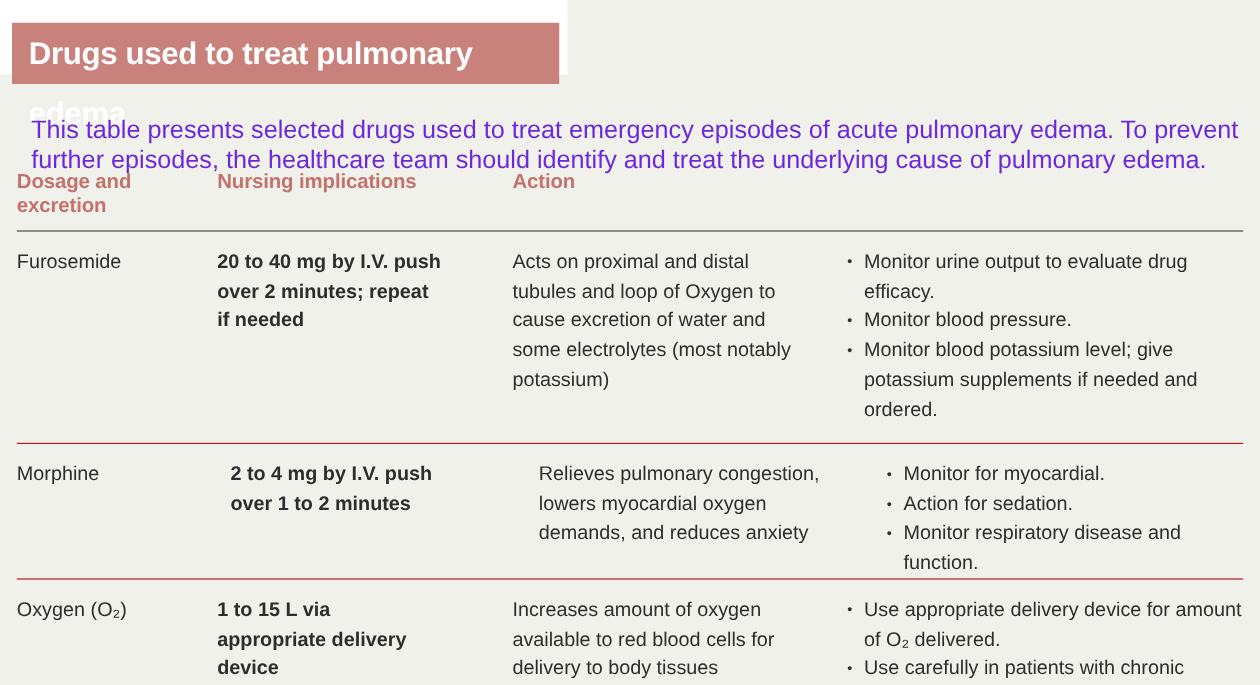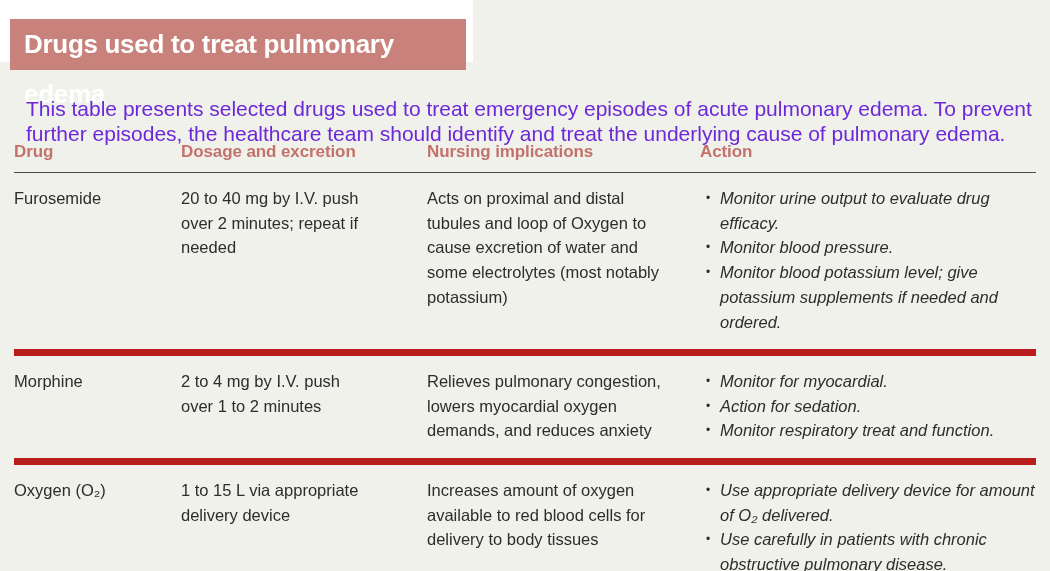--- a/index.html
+++ b/index.html
@@ -32,52 +32,51 @@
   .thead {
     display:grid; grid-template-columns:167px 246px 273px 1fr;
     padding:6px 0 10px 0; border-bottom:1.5px solid #4c4c4c;
   }
   .th {
     color:#c3726c; font-weight:bold; font-size:17px; letter-spacing:-0.1px;
   }
   .trow {
     display:grid; grid-template-columns:167px 246px 273px 1fr;
     padding-top:13px; font-size:16.5px; line-height:24.7px;
-    border-bottom:7px solid #b91c1c;
+    border-bottom:1px solid #b91c1c;
   }
   .row-0 { min-height:163px; }
-  .row-1 { min-height:89px; }
+  .row-1 { min-height:89px;gap:11px; }
   .row-2 { min-height:145px; border-bottom:none; }
   .td { padding-right:38px; }
-  .td.dosage { padding-right:58px; }
+  .td.dosage { padding-right:58px;font-weight:bold; }
   .td.action { padding-right:33px; }
   .td.nursing { padding-right:0; }
   .li { display:flex; align-items:flex-start; }
   .bullet {
     flex:0 0 14px; margin-left:6px; font-size:12px; line-height:24.7px;
     color:#2d2d2d;
   }
-  .li-text { flex:1;font-style:italic; }
+  .li-text { flex:1; }
 </style>
 </head>
 <body>
 
 <div class="page">
 
   <div class="title-backing"></div>
   <div class="title-bar">
     <h1>Drugs used to treat pulmonary edema</h1>
   </div>
 
   <p class="intro">This table presents selected drugs used to treat emergency episodes of acute pulmonary edema. To prevent further episodes, the healthcare team should identify and treat the underlying cause of pulmonary edema.</p>
 
   <div class="drug-table">
 
     <div class="thead">
-      <div class="th">Drug</div>
       <div class="th">Dosage and excretion</div>
       <div class="th">Nursing implications</div>
       <div class="th">Action</div>
     </div>
 
     <div class="trow row-0">
       <div class="td drug">Furosemide</div>
       <div class="td dosage">20 to 40 mg by I.V. push over 2 minutes; repeat if needed</div>
       <div class="td action">Acts on proximal and distal tubules and loop of Oxygen to cause excretion of water and some electrolytes (most notably potassium)</div>
       <div class="td nursing">
@@ -104,21 +103,21 @@
         <div class="li">
           <span class="bullet">•</span>
           <span class="li-text">Monitor for myocardial.</span>
         </div>
         <div class="li">
           <span class="bullet">•</span>
           <span class="li-text">Action for sedation.</span>
         </div>
         <div class="li">
           <span class="bullet">•</span>
-          <span class="li-text">Monitor respiratory treat and function.</span>
+          <span class="li-text">Monitor respiratory disease and function.</span>
         </div>
       </div>
     </div>
 
     <div class="trow row-2">
       <div class="td drug">Oxygen (O₂)</div>
       <div class="td dosage">1 to 15 L via appropriate delivery device</div>
       <div class="td action">Increases amount of oxygen available to red blood cells for delivery to body tissues</div>
       <div class="td nursing">
         <div class="li">

